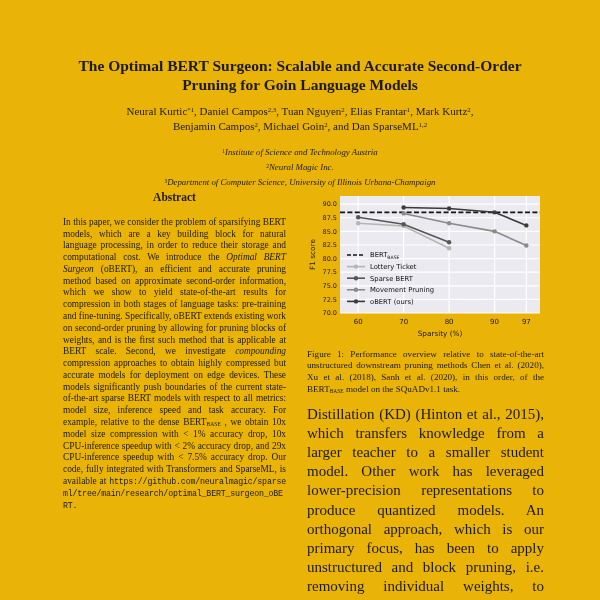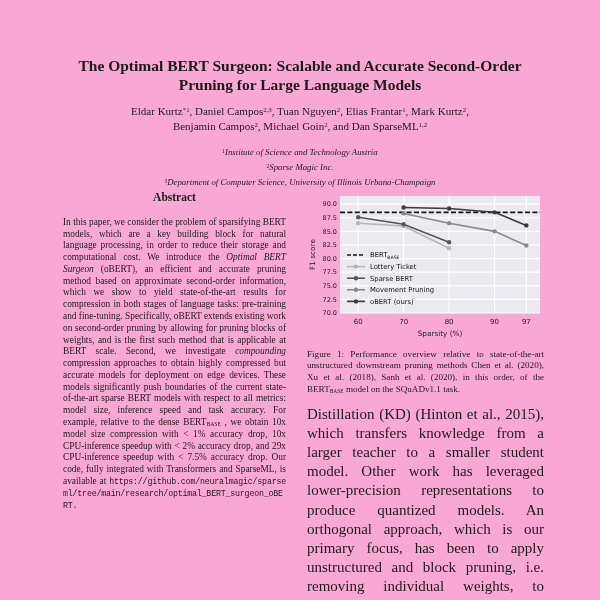--- a/index.html
+++ b/index.html
@@ -1,19 +1,19 @@
 <!DOCTYPE html>
 <html lang="en"><head>
 <meta charset="utf-8">
 <style>
   html,body{margin:0;padding:0;background:#ffffff;}
   .page{
     position:relative;
     width:600px;height:600px;
-    background:#f9a8d4;
+    background:#eab308;
     color:#1b1b1b;
     font-family:"Liberation Serif","DejaVu Serif",serif;
     overflow:hidden;
     box-sizing:border-box;
     padding-top:56px;
   }
   .title{
     font-size:15.5px;font-weight:bold;text-align:center;line-height:1.24;
     margin:0 70px;
   }
@@ -52,31 +52,31 @@
   .p-indent{text-indent:11px;}
   svg text{font-family:"DejaVu Sans","Liberation Sans",sans-serif;}
 </style>
 </head>
 <body>
 
 <div class="page">
 
   <h1 class="title" style="margin-top:0;">
     <div>The Optimal BERT Surgeon: Scalable and Accurate Second-Order</div>
-    <div>Pruning for Large Language Models</div>
+    <div>Pruning for Goin Language Models</div>
   </h1>
 
   <div class="authors">
-    <div><span>Eldar Kurtz</span><span class="sp">*1</span><span>, Daniel Campos</span><span class="sp">2,3</span><span>, Tuan Nguyen</span><span class="sp">2</span><span>, Elias Frantar</span><span class="sp">1</span><span>, Mark Kurtz</span><span class="sp">2</span><span>,</span></div>
+    <div><span>Neural Kurtic</span><span class="sp">*1</span><span>, Daniel Campos</span><span class="sp">2,3</span><span>, Tuan Nguyen</span><span class="sp">2</span><span>, Elias Frantar</span><span class="sp">1</span><span>, Mark Kurtz</span><span class="sp">2</span><span>,</span></div>
     <div><span>Benjamin Campos</span><span class="sp">2</span><span>, Michael Goin</span><span class="sp">2</span><span>, and Dan SparseML</span><span class="sp">1,2</span></div>
   </div>
 
   <div class="affiliations">
     <div><span class="sp">1</span><span>Institute of Science and Technology Austria</span></div>
-    <div><span class="sp">2</span><span>Sparse Magic Inc.</span></div>
+    <div><span class="sp">2</span><span>Neural Magic Inc.</span></div>
     <div><span class="sp">3</span><span>Department of Computer Science, University of Illinois Urbana-Champaign</span></div>
   </div>
 
   <div class="columns">
 
     <div class="col">
       <div class="abstract-heading">Abstract</div>
       <div class="abstract-body"><span>In this paper, we consider the problem of sparsifying BERT models, which are a key building block for natural language processing, in order to reduce their storage and computational cost. We introduce the </span><span class="it">Optimal BERT Surgeon</span><span> (oBERT), an efficient and accurate pruning method based on approximate second-order information, which we show to yield state-of-the-art results for compression in both stages of language tasks: pre-training and fine-tuning. Specifically, oBERT extends existing work on second-order pruning by allowing for pruning blocks of weights, and is the first such method that is applicable at BERT scale. Second, we investigate </span><span class="it">compounding</span><span> compression approaches to obtain highly compressed but accurate models for deployment on edge devices. These models significantly push boundaries of the current state-of-the-art sparse BERT models with respect to all metrics: model size, inference speed and task accuracy. For example, relative to the dense BERT</span><span class="sb">BASE</span><span> , we obtain 10x model size compression with &lt; 1% accuracy drop, 10x CPU-inference speedup with &lt; 2% accuracy drop, and 29x CPU-inference speedup with &lt; 7.5% accuracy drop. Our code, fully integrated with Transformers and SparseML, is available at </span><span class="mono">https://github.com/neuralmagic/sparseml/tree/main/research/optimal_BERT_surgeon_oBERT.</span></div>
     </div>
 

